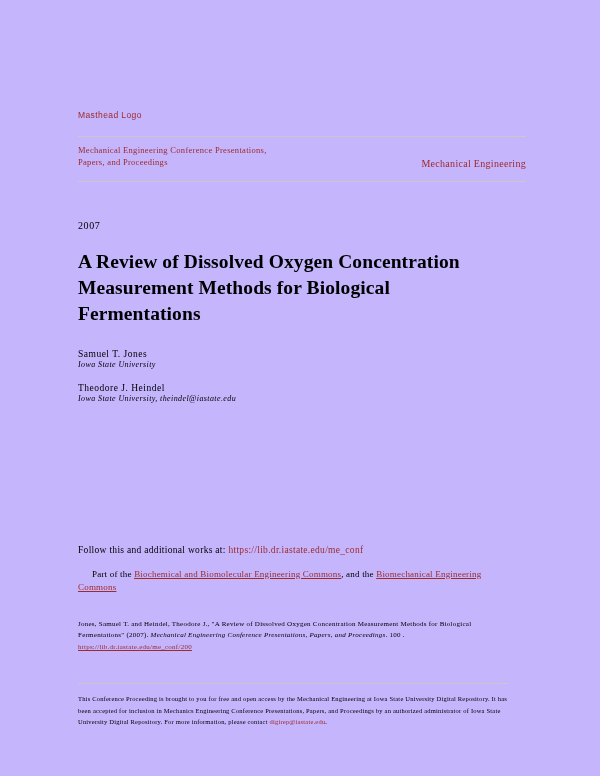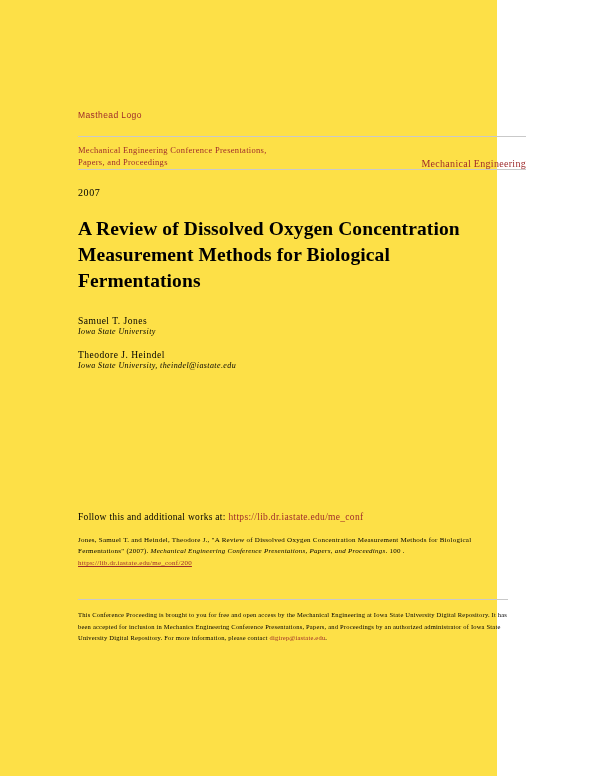--- a/index.html
+++ b/index.html
@@ -11,23 +11,23 @@
     width: 600px;
     height: 776px;
     font-family: "Liberation Serif", serif;
     color: #000000;
     position: relative;
     overflow: hidden;
   }
   .page {
     position: absolute;
     left: 0; top: 0;
-    width: 497px;
+    width: 600px;
     height: 776px;
-    background: #fde047;
+    background: #c4b5fd;
   }
   .content {
     position: absolute;
     left: 78px;
     top: 110px;
     width: 448px;
   }
 
   
   .masthead {
@@ -35,25 +35,25 @@
     font-size: 8.5px;
     letter-spacing: 0.4px;
     font-family: "Liberation Sans", sans-serif;
     margin-bottom: 16px;
   }
 
   
   .header-bar {
     border-top: 1px solid #c9c9c9;
     border-bottom: 1px solid #c9c9c9;
-    padding: 7px 0 0 0;
+    padding: 7px 0 12px 0;
     display: flex;
     justify-content: space-between;
     align-items: flex-start;
-    margin-bottom: 17px;
+    margin-bottom: 38px;
   }
   .series-title {
     color: #9e2a2b;
     font-size: 8.5px;
     line-height: 1.45;
     max-width: 260px;
     letter-spacing: 0.3px;
   }
   .series-title div { white-space: nowrap; }
   .dept {
@@ -178,20 +178,23 @@
       <div class="author-name">Theodore J. Heindel</div>
       <div class="author-aff">Iowa State University, theindel@iastate.edu</div>
     </div>
 
     <div class="spacer"></div>
 
     <div class="follow">
       <span>Follow this and additional works at: </span><a class="link" href="#">https://lib.dr.iastate.edu/me_conf</a>
     </div>
 
+    <div class="partof">
+      <span>Part of the </span><a href="#">Biochemical and Biomolecular Engineering Commons</a><span>, and the </span><a href="#">Biomechanical Engineering Commons</a>
+    </div>
 
     <div class="citation-body">
       <span>Jones, Samuel T. and Heindel, Theodore J., "A Review of Dissolved Oxygen Concentration Measurement Methods for Biological Fermentations" (2007). </span><i>Mechanical Engineering Conference Presentations, Papers, and Proceedings</i><span>. 100 .</span>
       <a class="citation-url" href="#">https://lib.dr.iastate.edu/me_conf/200</a>
     </div>
 
     <div class="footer">
       <span>This Conference Proceeding is brought to you for free and open access by the Mechanical Engineering at Iowa State University Digital Repository. It has been accepted for inclusion in Mechanics Engineering Conference Presentations, Papers, and Proceedings by an authorized administrator of Iowa State University Digital Repository. For more information, please contact </span><a href="#">digirep@iastate.edu</a><span>.</span>
     </div>
 

